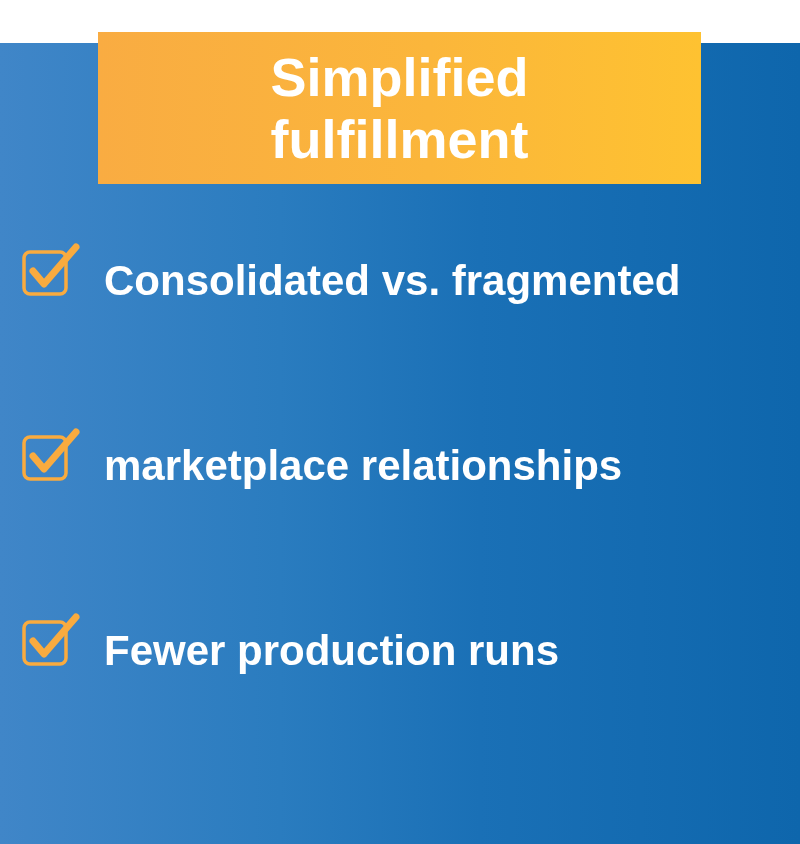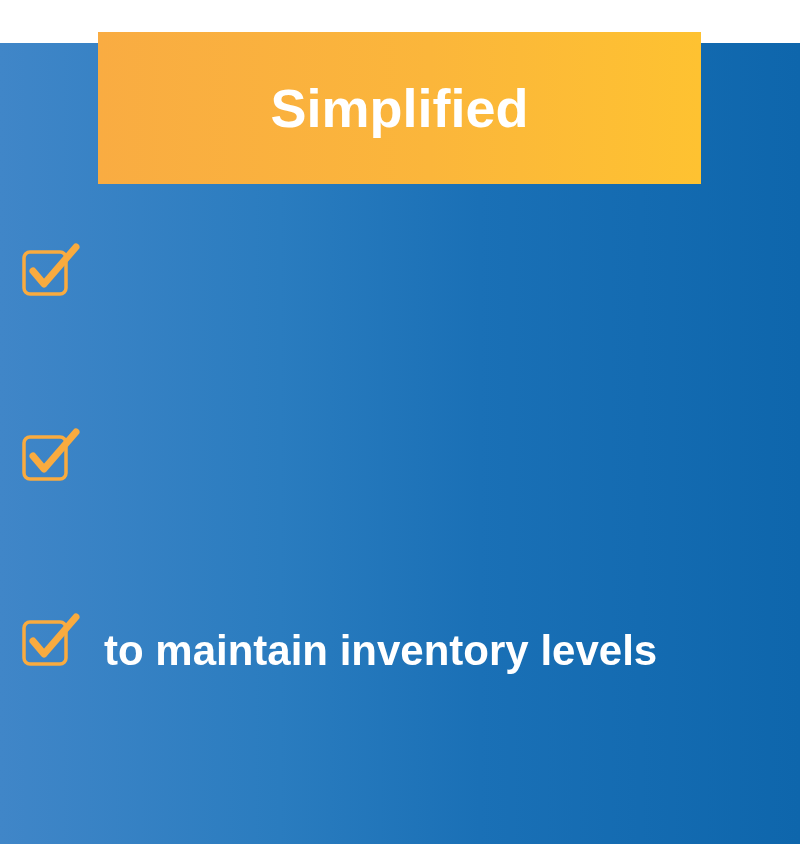--- a/index.html
+++ b/index.html
@@ -31,41 +31,44 @@
     white-space: nowrap;
   }
 </style>
 </head>
 <body>
 
 <div class="panel"></div>
 
 <div class="title-box">
   <div class="title-line">Simplified</div>
+  <div class="title-line">fulfillment</div>
 </div>
 
 <div class="item" style="top:249px;">
   <svg class="check" style="top:-6px;" viewBox="0 0 58 56">
     <rect x="2" y="9" width="42" height="42" rx="6" ry="6" fill="none" stroke="#f9ab3f" stroke-width="3.5"></rect>
     <path d="M11 28 L22 41 L54 4" fill="none" stroke="#f9ab3f" stroke-width="7" stroke-linecap="round" stroke-linejoin="round"></path>
   </svg>
   <div class="item-text">
+    <div>Consolidated vs. fragmented</div>
   </div>
 </div>
 
 <div class="item" style="top:434px;">
   <svg class="check" style="top:-6px;" viewBox="0 0 58 56">
     <rect x="2" y="9" width="42" height="42" rx="6" ry="6" fill="none" stroke="#f9ab3f" stroke-width="3.5"></rect>
     <path d="M11 28 L22 41 L54 4" fill="none" stroke="#f9ab3f" stroke-width="7" stroke-linecap="round" stroke-linejoin="round"></path>
   </svg>
   <div class="item-text">
+    <div>marketplace relationships</div>
   </div>
 </div>
 
 <div class="item" style="top:619px;">
   <svg class="check" style="top:-6px;" viewBox="0 0 58 56">
     <rect x="2" y="9" width="42" height="42" rx="6" ry="6" fill="none" stroke="#f9ab3f" stroke-width="3.5"></rect>
     <path d="M11 28 L22 41 L54 4" fill="none" stroke="#f9ab3f" stroke-width="7" stroke-linecap="round" stroke-linejoin="round"></path>
   </svg>
   <div class="item-text">
-    <div>to maintain inventory levels</div>
+    <div>Fewer production runs</div>
   </div>
 </div>
 
 </body></html>

